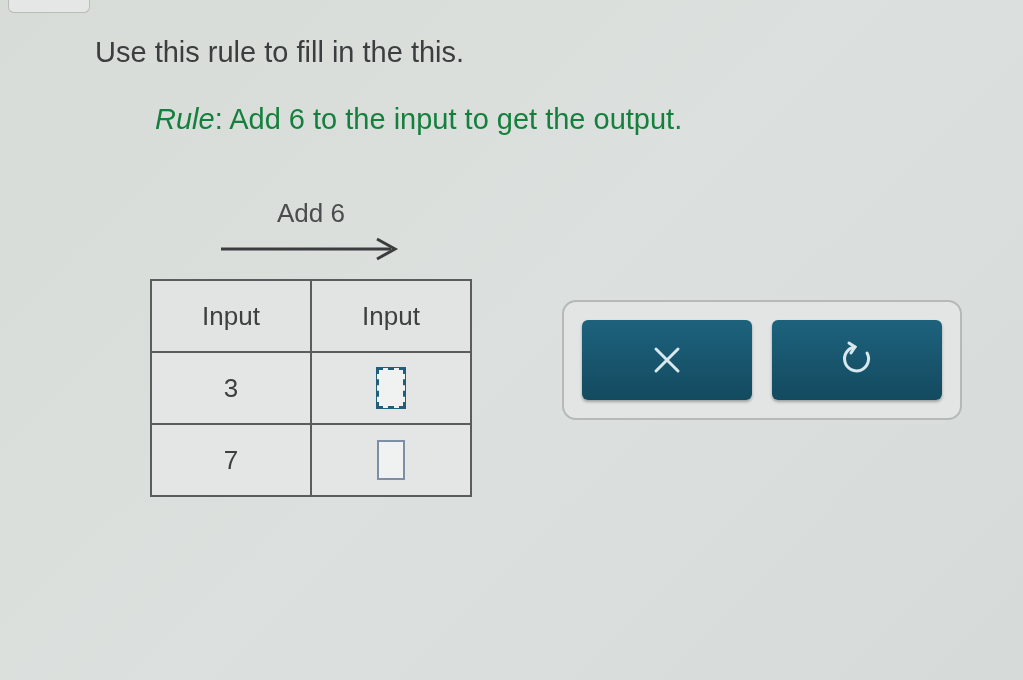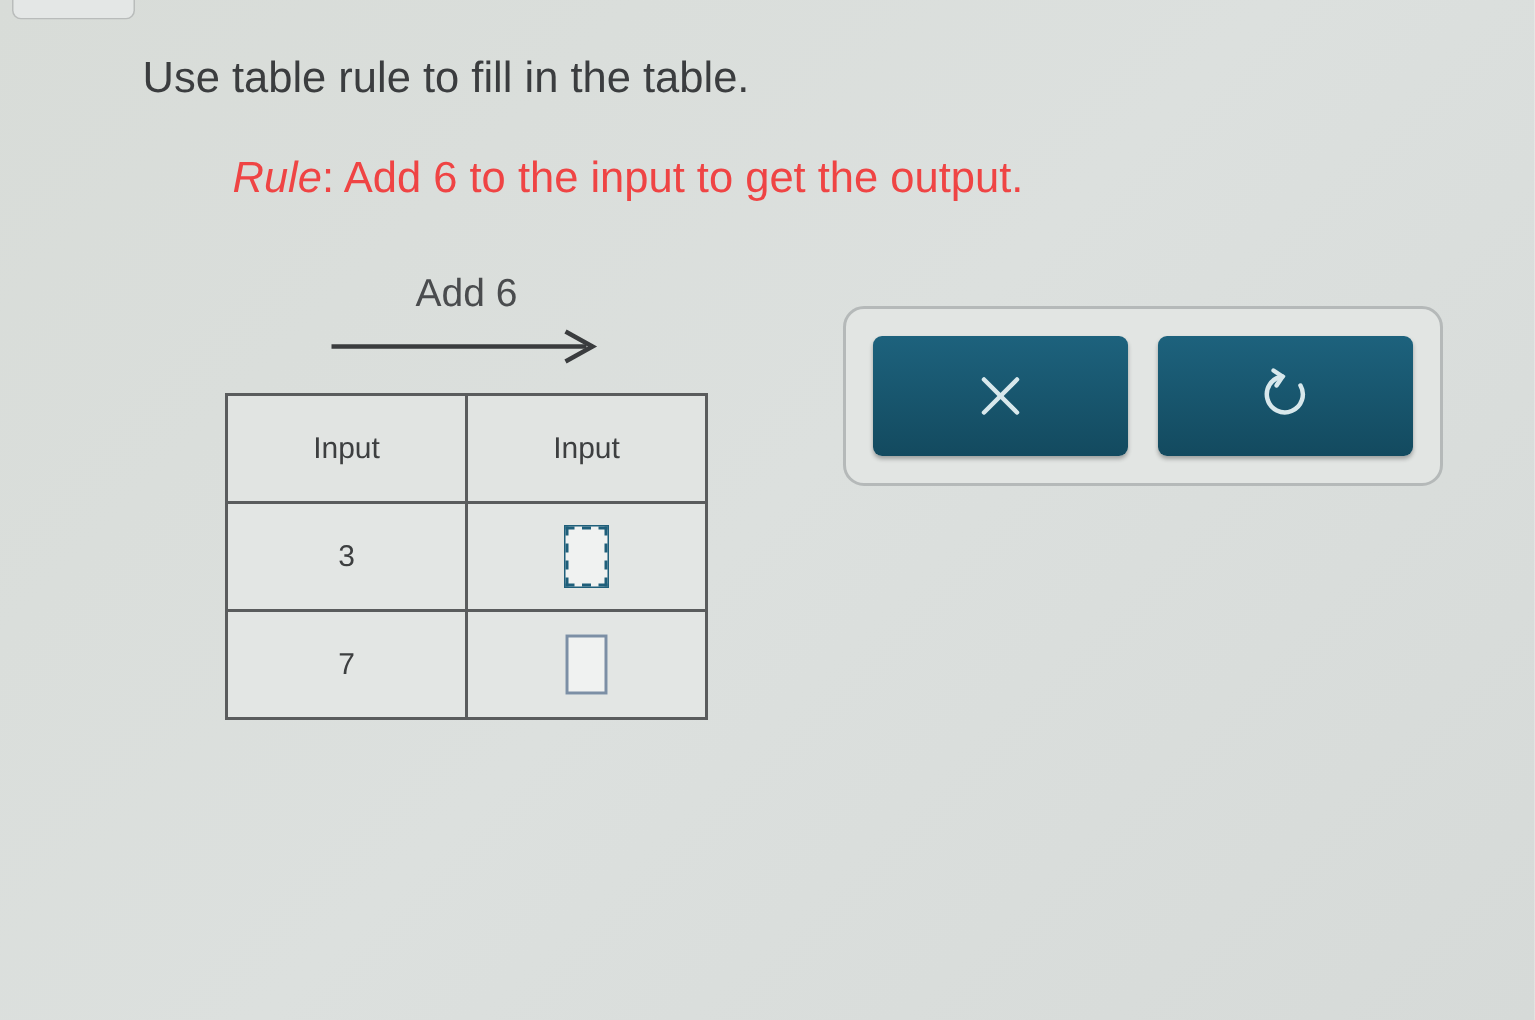--- a/index.html
+++ b/index.html
@@ -31,29 +31,29 @@
     border-radius: 0 0 6px 6px;
   }
   .instruction {
     font-size: 29px;
     margin: 18px 0 0 95px;
     color: #3b3d3f;
   }
   .rule-line {
     font-size: 29px;
     margin: 34px 0 0 155px;
-    color: #ef4444;
+    color: #15803d;
   }
   .rule-line .rule-label {
     font-style: italic;
   }
   .content-row {
     display: flex;
-    align-items: flex-start;
-    margin-top: 44px;
+    align-items: center;
+    margin-top: 62px;
   }
   .table-block {
     margin-left: 150px;
   }
   .add-label {
     font-size: 26px;
     color: #4a4c4e;
     text-align: center;
     margin-bottom: 8px;
   }
@@ -67,21 +67,21 @@
   }
   table.io-table {
     border-collapse: collapse;
     background: #e3e6e4;
   }
   table.io-table th, table.io-table td {
     border: 2px solid #5a5c5d;
     width: 150px;
     height: 62px;
     text-align: center;
-    font-size: 20px;
+    font-size: 26px;
     font-weight: normal;
     color: #3d3f40;
     padding: 4px;
   }
   table.io-table th {
     font-weight: normal;
     background: #e1e4e2;
   }
   .blank-box {
     display: inline-block;
@@ -130,21 +130,21 @@
     fill: none;
     stroke-linecap: round;
   }
 </style>
 </head>
 <body>
 <div class="page">
 
   <div class="tab-stub"></div>
 
-  <div class="instruction">Use table rule to fill in the table.</div>
+  <div class="instruction">Use this rule to fill in the this.</div>
 
   <div class="rule-line">
     <span class="rule-label">Rule</span><span>: Add 6 to the input to get the output.</span>
   </div>
 
   <div class="content-row">
 
     <div class="table-block">
       <div class="add-label">Add 6</div>
       <div class="arrow">

